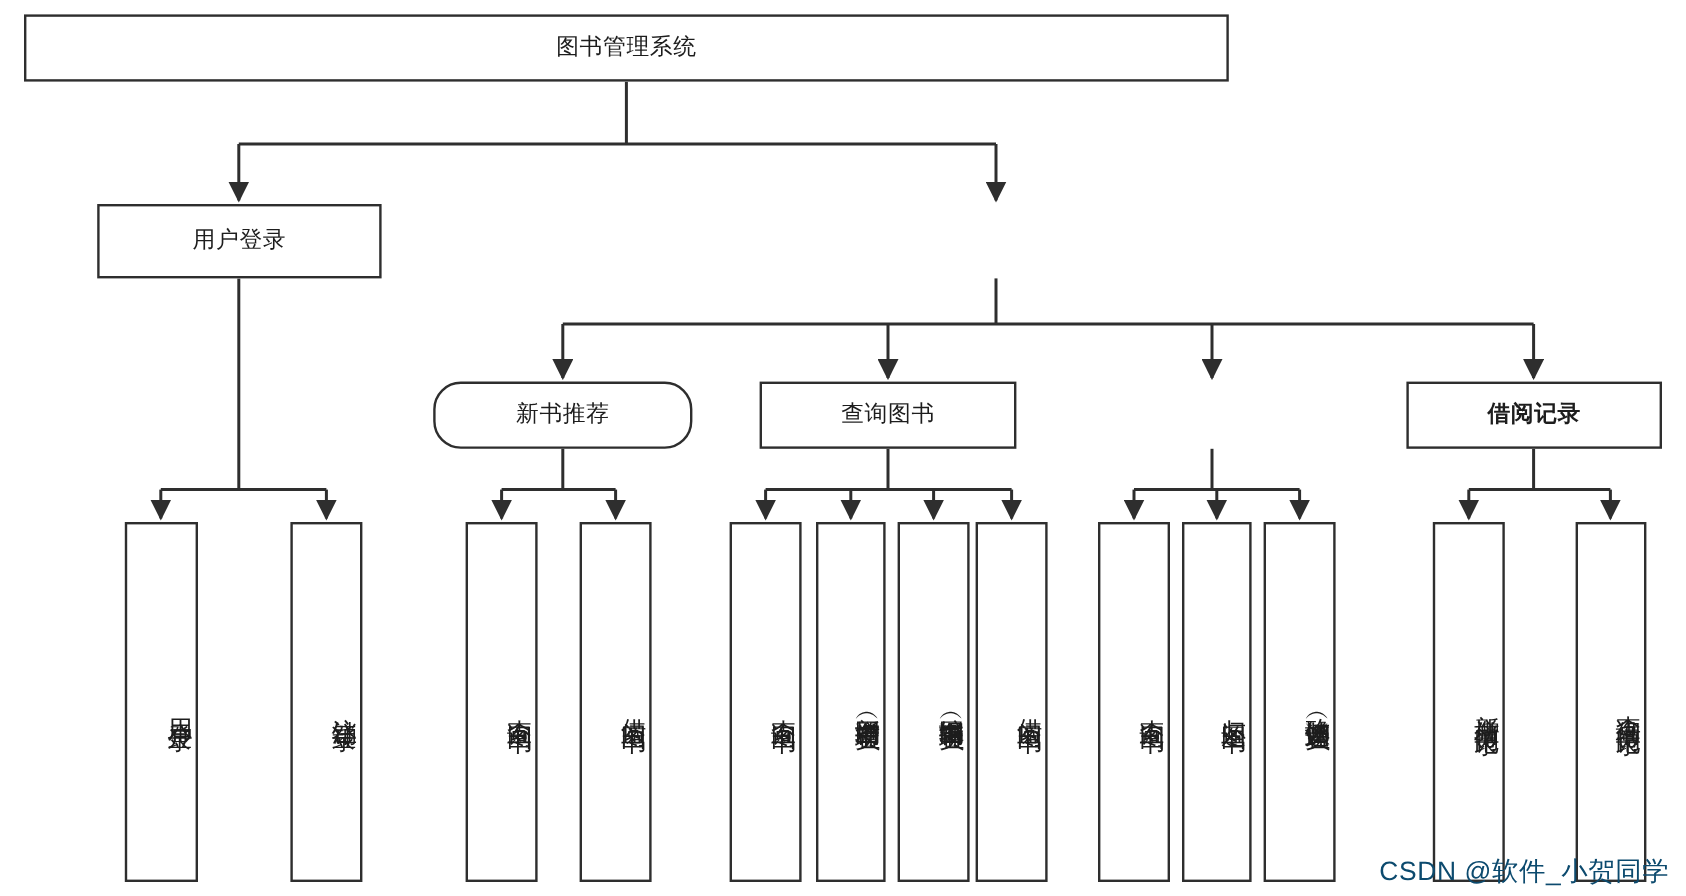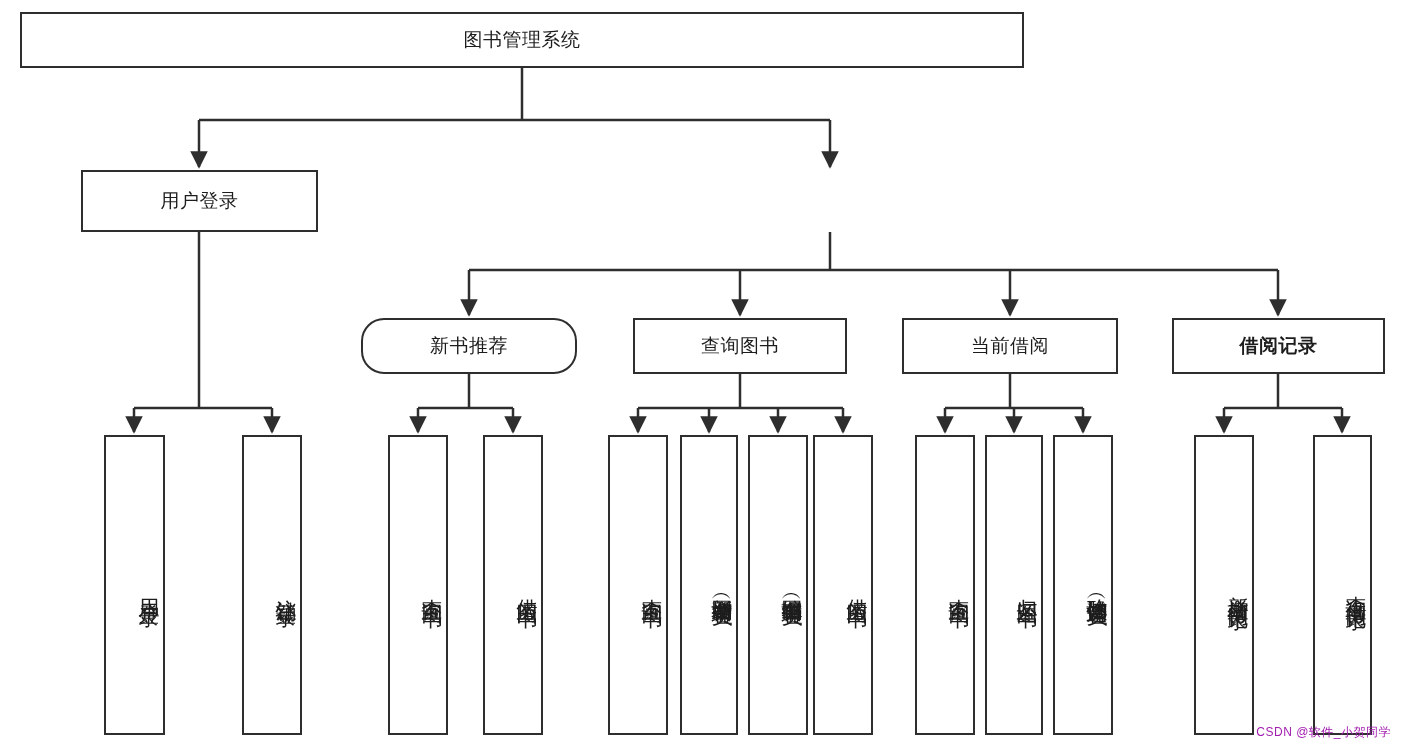--- a/index.html
+++ b/index.html
@@ -59,22 +59,22 @@
     display: block;
     white-space: pre-line;
   }
   .node.v .node-label {
     white-space: normal;
   }
   #watermark {
     position: absolute;
     right: 14px;
     bottom: 6px;
-    font-size: 12px;
-    color: #a21caf;
+    font-size: 22px;
+    color: #0c4a6e;
     letter-spacing: 0.5px;
     user-select: none;
     white-space: nowrap;
   }
 </style>
 </head>
 <body>
 
 <div id="canvas">
 
@@ -135,23 +135,20 @@
   <div class="node h" style="left:81px; top:170px; width:237px; height:62px;">
     <span class="node-label">用户登录</span>
   </div>
 
   <div class="node h" style="left:361px; top:318px; width:216px; height:56px;border-radius:23px;">
     <span class="node-label">新书推荐</span>
   </div>
   <div class="node h" style="left:633px; top:318px; width:214px; height:56px;">
     <span class="node-label">查询图书</span>
   </div>
-  <div class="node h" style="left:902px; top:318px; width:216px; height:56px;">
-    <span class="node-label">当前借阅</span>
-  </div>
   <div class="node h" style="left:1172px; top:318px; width:213px; height:56px;font-weight:bold;">
     <span class="node-label">借阅记录</span>
   </div>
 
   <div class="node v" style="left:104px; top:435px; width:61px; height:300px;">
     <span class="node-label">用户登录</span>
   </div>
   <div class="node v" style="left:242px; top:435px; width:60px; height:300px;">
     <span class="node-label">注销登录</span>
   </div>

